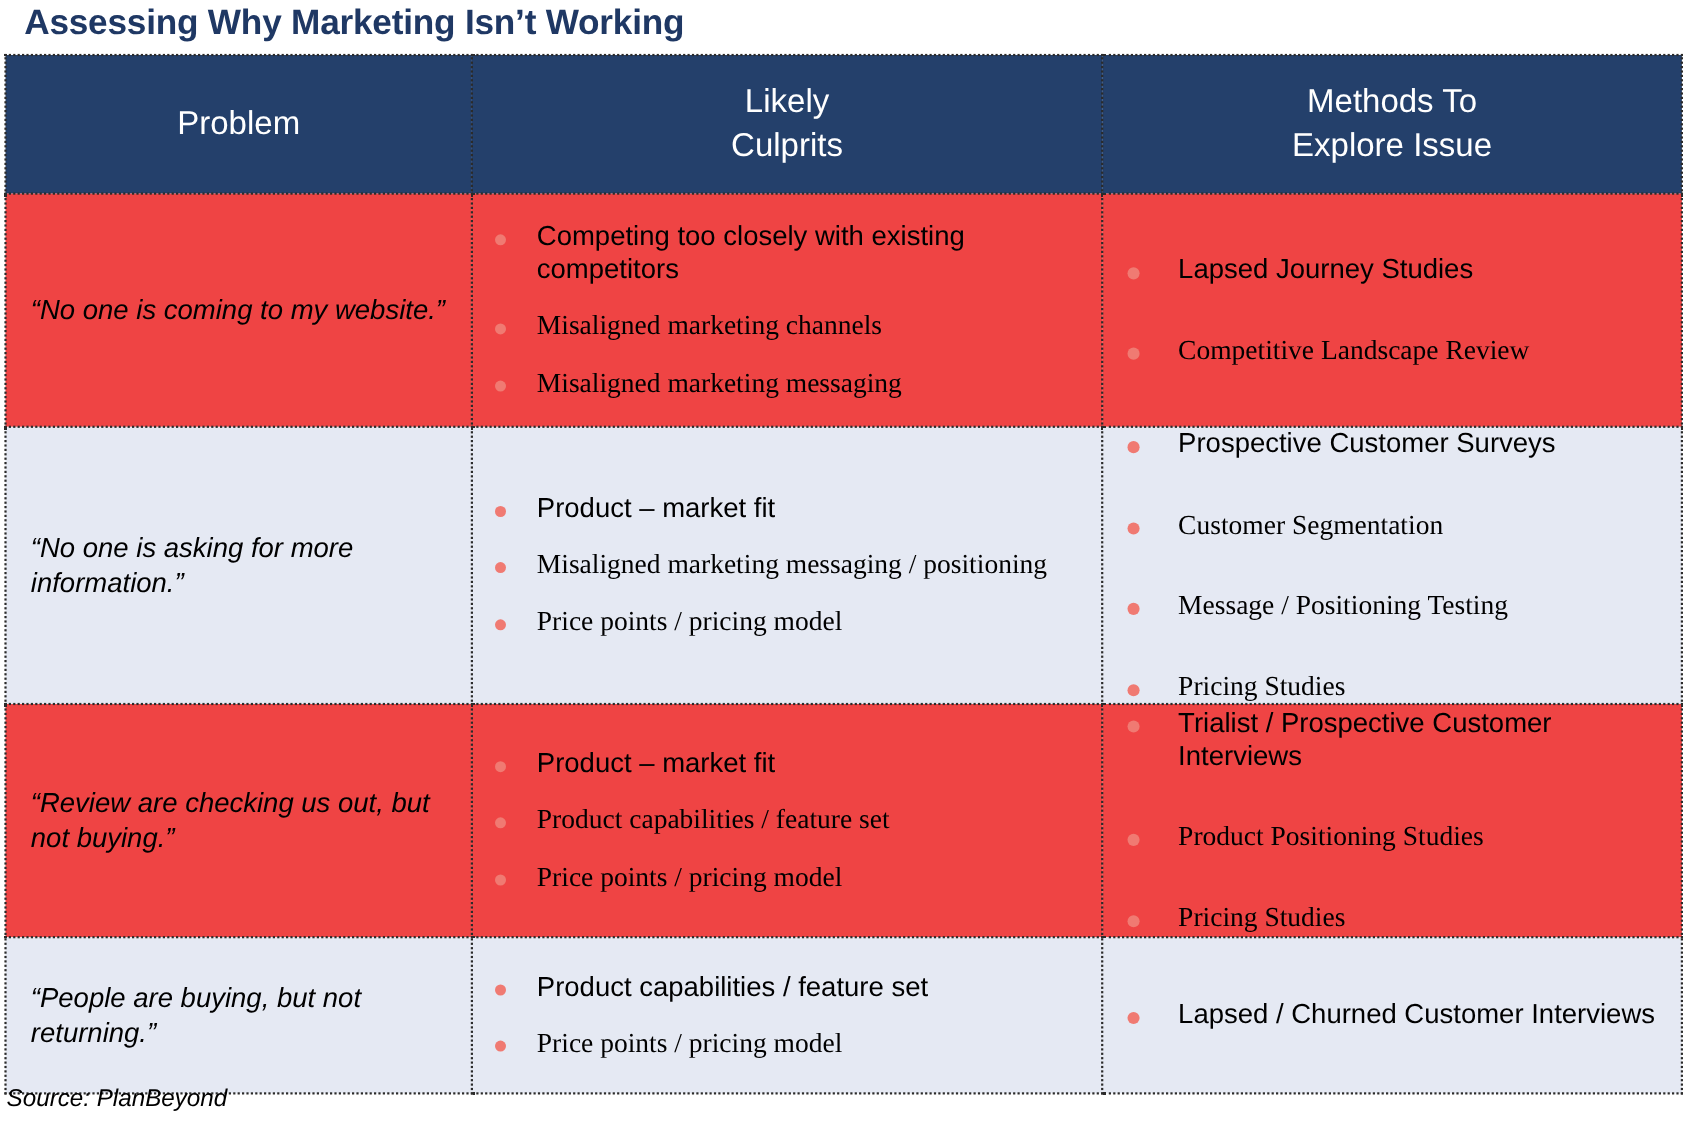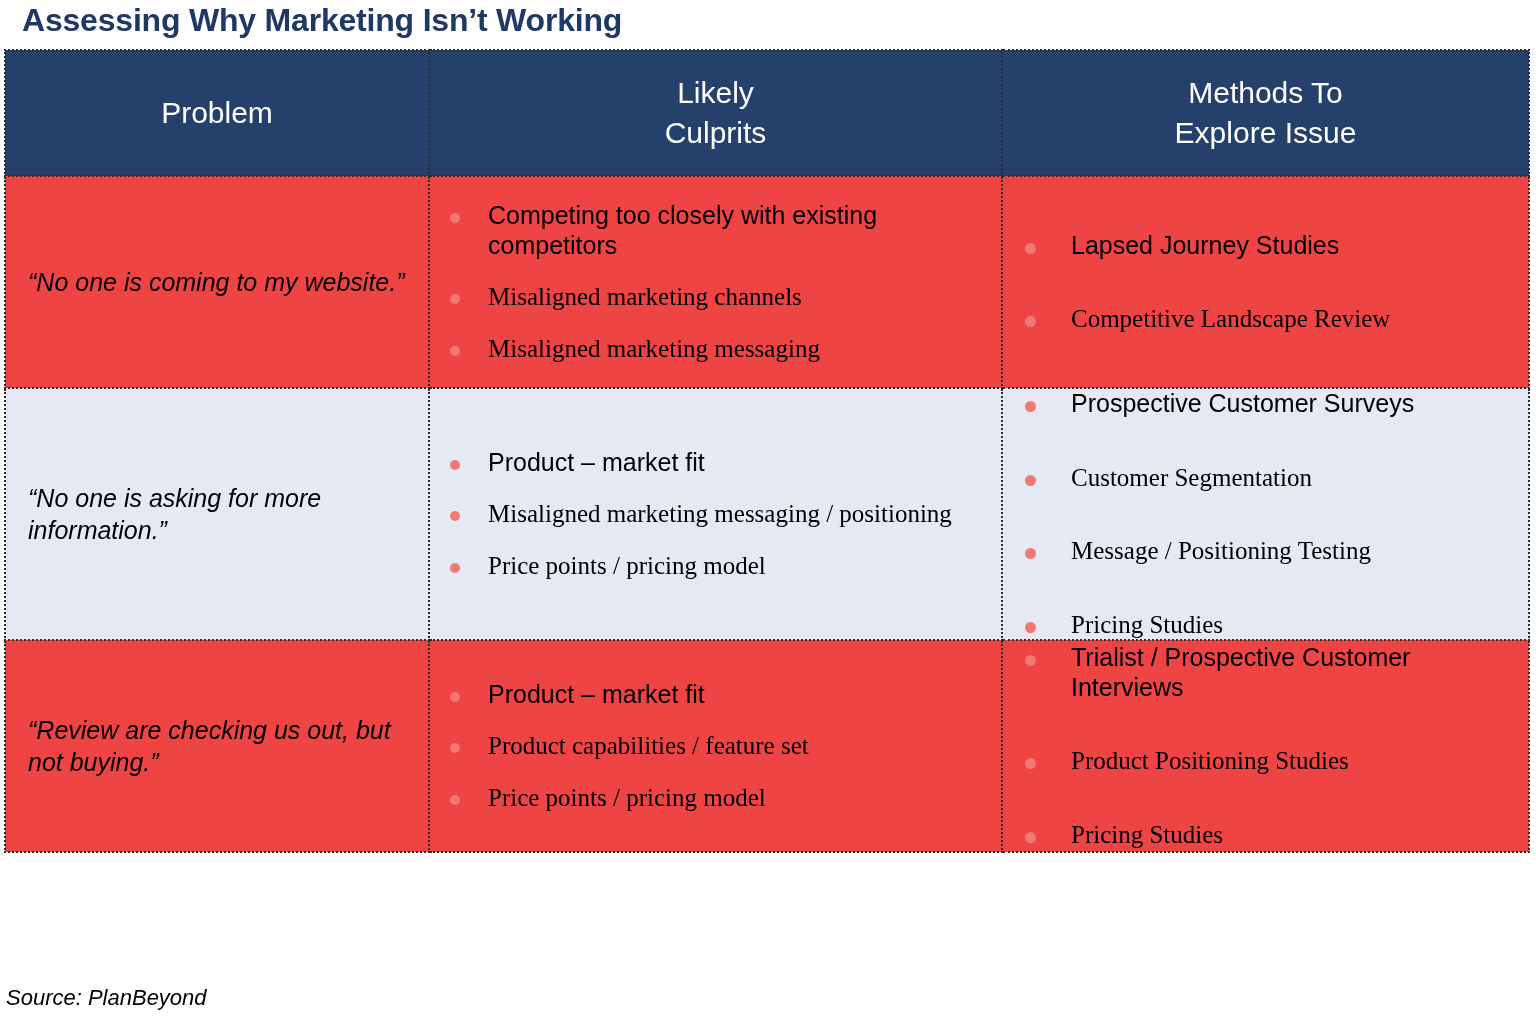--- a/index.html
+++ b/index.html
@@ -186,19 +186,35 @@
         </td>
         <td class="cell-methods">
           <ul class="bullets wide">
             <li>Trialist / Prospective Customer Interviews</li>
             <li>Product Positioning Studies</li>
             <li>Pricing Studies</li>
           </ul>
         </td>
       </tr>
 
+      <tr class="row-light r4">
+        <td class="cell-problem">
+          <div class="problem-text">“People are buying, but not returning.”</div>
+        </td>
+        <td class="cell-culprits">
+          <ul class="bullets">
+            <li>Product capabilities / feature set</li>
+            <li>Price points / pricing model</li>
+          </ul>
+        </td>
+        <td class="cell-methods">
+          <ul class="bullets wide">
+            <li>Lapsed / Churned Customer Interviews</li>
+          </ul>
+        </td>
+      </tr>
 
     </tbody>
   </table>
 
   <div class="source">Source: PlanBeyond</div>
 
 </div>
 
 </body></html>

